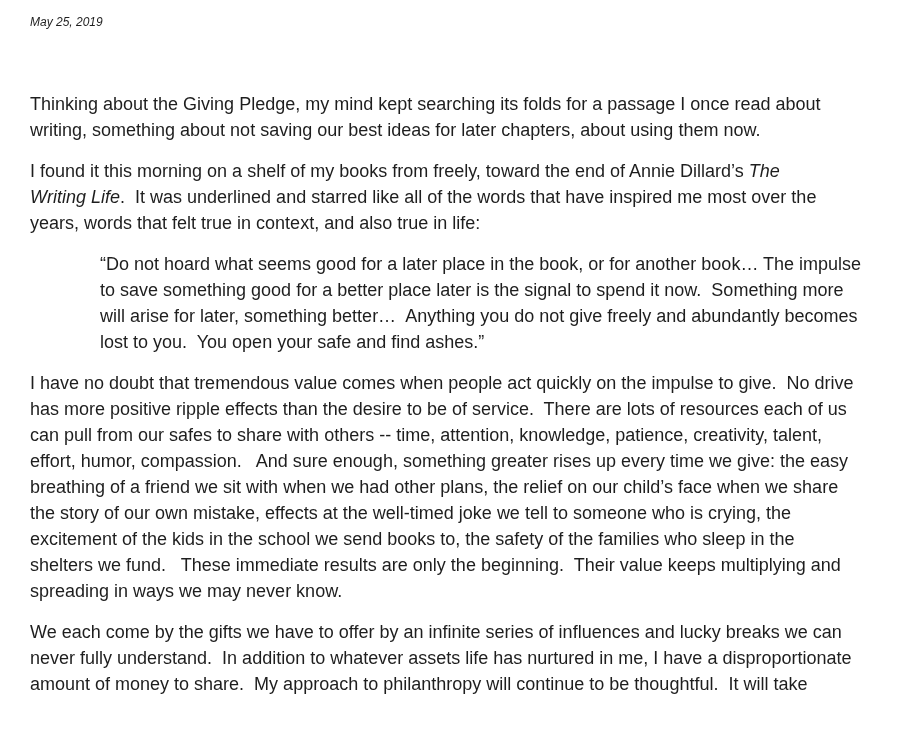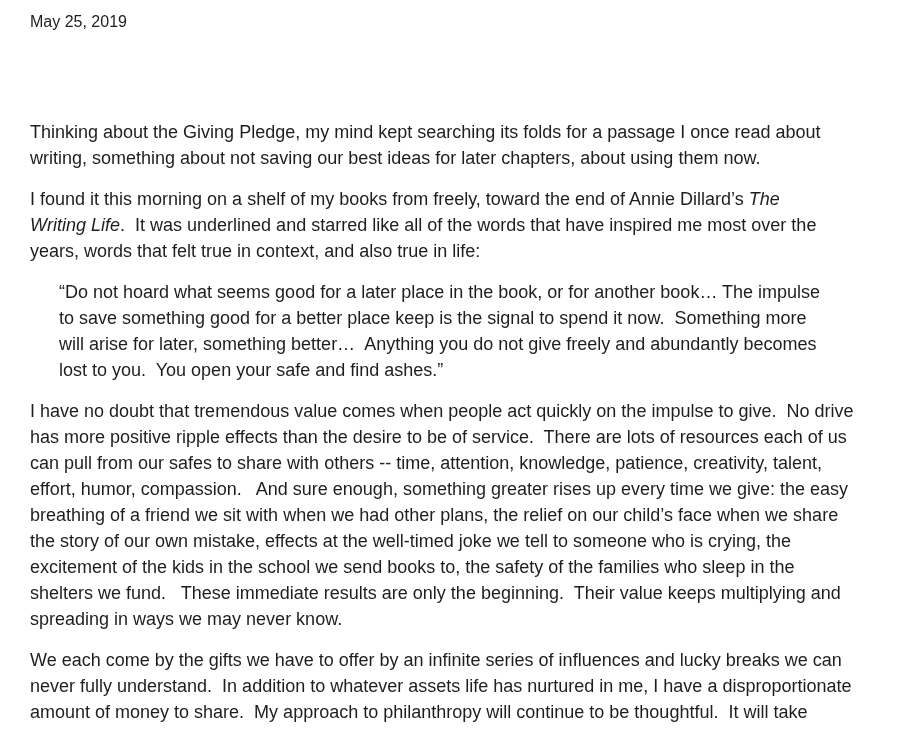--- a/index.html
+++ b/index.html
@@ -11,34 +11,35 @@
     width: 907px;
     height: 735px;
     overflow: hidden;
     font-family: "Liberation Sans", sans-serif;
     color: #1e1e1e;
   }
   .page {
     padding: 9px 30px 0 30px;
   }
   .date-line {
-    font-size: 16px;
+    font-size: 12px;
     line-height: 26px;
-    margin-bottom: 84px;
+    margin-bottom: 56px;
+    font-style: italic;
   }
   .para {
     margin: 0 0 15px 0;
   }
   .line {
     font-size: 18px;
     line-height: 26px;
     white-space: pre;
   }
   .blockquote {
-    margin-left: 29px;
+    margin-left: 70px;
   }
   em {
     font-style: italic;
     margin-top: 32px;
   }
 </style>
 </head>
 <body>
 
 <div class="page">
@@ -48,21 +49,21 @@
         <div class="line"><span>Thinking about the Giving Pledge, my mind kept searching its folds for a passage I once read about</span></div>
         <div class="line"><span>writing, something about not saving our best ideas for later chapters, about using them now.</span></div>
       </div>
       <div class="para">
         <div class="line"><span>I found it this morning on a shelf of my books from freely, toward the end of Annie Dillard’s </span><em>The</em></div>
         <div class="line"><em>Writing Life</em><span>.  It was underlined and starred like all of the words that have inspired me most over the</span></div>
         <div class="line"><span>years, words that felt true in context, and also true in life:</span></div>
       </div>
       <div class="para blockquote">
         <div class="line"><span>“Do not hoard what seems good for a later place in the book, or for another book… The impulse</span></div>
-        <div class="line"><span>to save something good for a better place keep is the signal to spend it now.  Something more</span></div>
+        <div class="line"><span>to save something good for a better place later is the signal to spend it now.  Something more</span></div>
         <div class="line"><span>will arise for later, something better…  Anything you do not give freely and abundantly becomes</span></div>
         <div class="line"><span>lost to you.  You open your safe and find ashes.”</span></div>
       </div>
       <div class="para">
         <div class="line"><span>I have no doubt that tremendous value comes when people act quickly on the impulse to give.  No drive</span></div>
         <div class="line"><span>has more positive ripple effects than the desire to be of service.  There are lots of resources each of us</span></div>
         <div class="line"><span>can pull from our safes to share with others -- time, attention, knowledge, patience, creativity, talent,</span></div>
         <div class="line"><span>effort, humor, compassion.   And sure enough, something greater rises up every time we give: the easy</span></div>
         <div class="line"><span>breathing of a friend we sit with when we had other plans, the relief on our child’s face when we share</span></div>
         <div class="line"><span>the story of our own mistake, effects at the well-timed joke we tell to someone who is crying, the</span></div>

